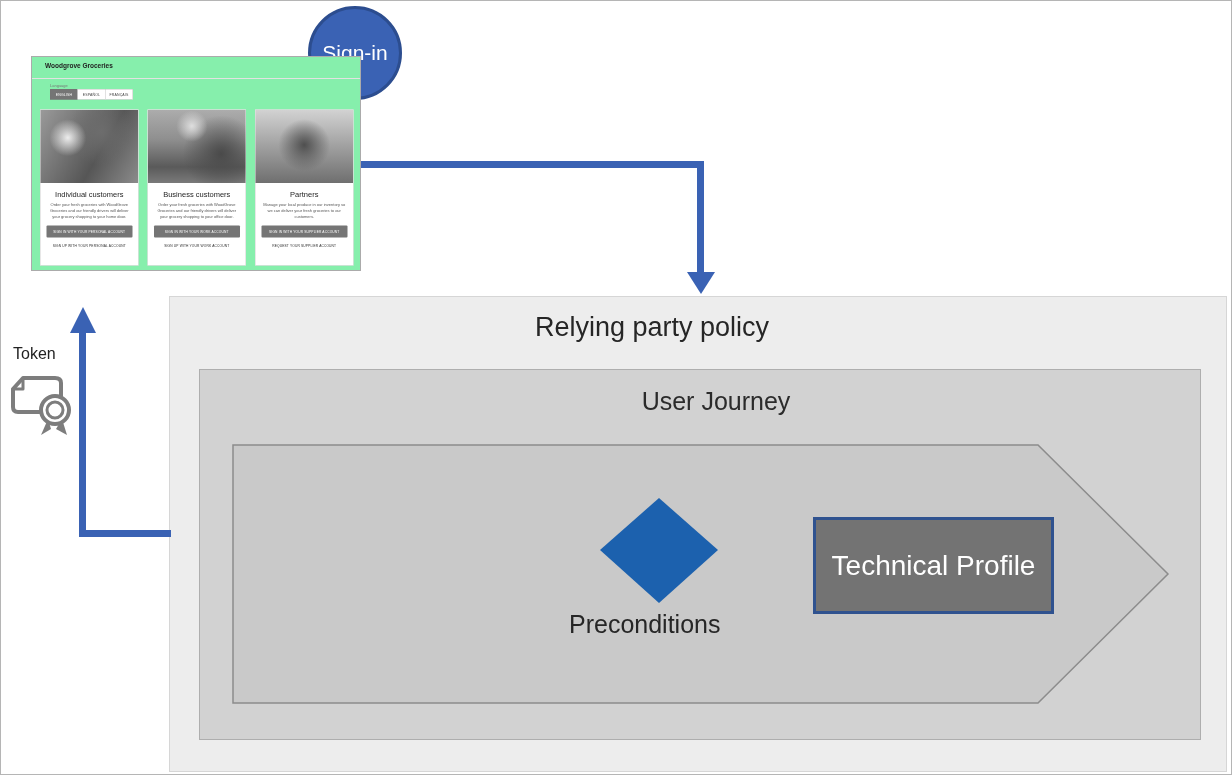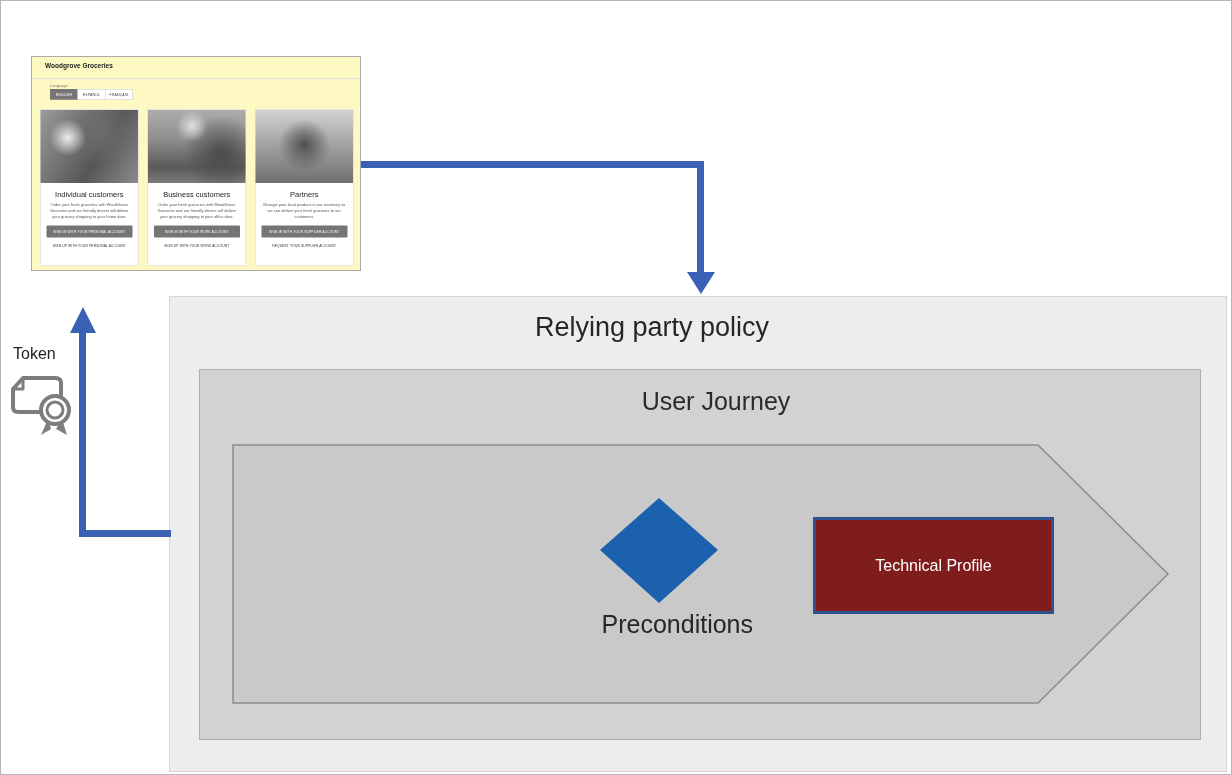--- a/index.html
+++ b/index.html
@@ -35,27 +35,27 @@
     position:absolute; left:246px; top:559px;
     font-size:25px; color:#333;
   }
   .if-label {
     position:absolute; left:600px; top:527px; width:116px; height:44px;
     display:flex; align-items:center; justify-content:center;
     color:#fff; font-size:30px;
   }
   .precond-label {
     position:absolute; left:568px; top:609px; width:184px;
-    text-align:right; font-size:25px; color:#262626;
+    text-align:left; font-size:25px; color:#262626;
   }
   .tech-profile {
     position:absolute; left:812px; top:516px; width:241px; height:97px;
-    background:#7f1d1d; border:3px solid #2F528F;
+    background:#737373; border:3px solid #2F528F;
     display:flex; align-items:center; justify-content:center;
-    color:#fff; font-size:16px;
+    color:#fff; font-size:28px;
   }
 
   
   .signin-circle {
     position:absolute; left:307px; top:5px; width:94px; height:94px;
     border-radius:50%; background:#3A62B4; border:3px solid #2c4d8f;
     display:flex; align-items:center; justify-content:center;
     color:#fff; font-size:21px;
   }
 
@@ -78,21 +78,21 @@
 
   .token-label {
     position:absolute; left:12px; top:344px;
     font-size:16px; color:#222;
   }
   .token-icon { position:absolute; left:4px; top:368px; }
 
   
   .browser {
     position:absolute; left:30px; top:55px; width:330px; height:215px;
-    background:#fef9c3; border:1px solid #ababab; overflow:hidden;
+    background:#86efac; border:1px solid #ababab; overflow:hidden;
   }
   .browser-scale {
     width:660px; height:430px;
     transform:scale(0.5); transform-origin:0 0;
   }
   .b-titlebar {
     height:44px; border-bottom:2px solid #e2e2e2;
     padding:10px 0 0 26px;
     font-size:13px; font-weight:bold; color:#222;
   }
@@ -153,20 +153,23 @@
   <svg class="shapes">
     <polygon points="232,444 1037,444 1167,573 1037,702 232,702" fill="#C9C9C9" stroke="#8c8c8c" stroke-width="1.5"></polygon>
     <polygon points="658,497 717,549 658,602 599,549" fill="#1C61AE"></polygon>
   </svg>
 
   <div class="precond-label">Preconditions</div>
   <div class="tech-profile">
     <span>Technical Profile</span>
   </div>
 
+  <div class="signin-circle">
+    <span>Sign-in</span>
+  </div>
 
   <div class="arr a1h"></div>
   <div class="arr a1v"></div>
   <div class="a1head"></div>
 
   <div class="arr a2h"></div>
   <div class="arr a2v"></div>
   <div class="a2head"></div>
 
   <div class="token-label">Token</div>

